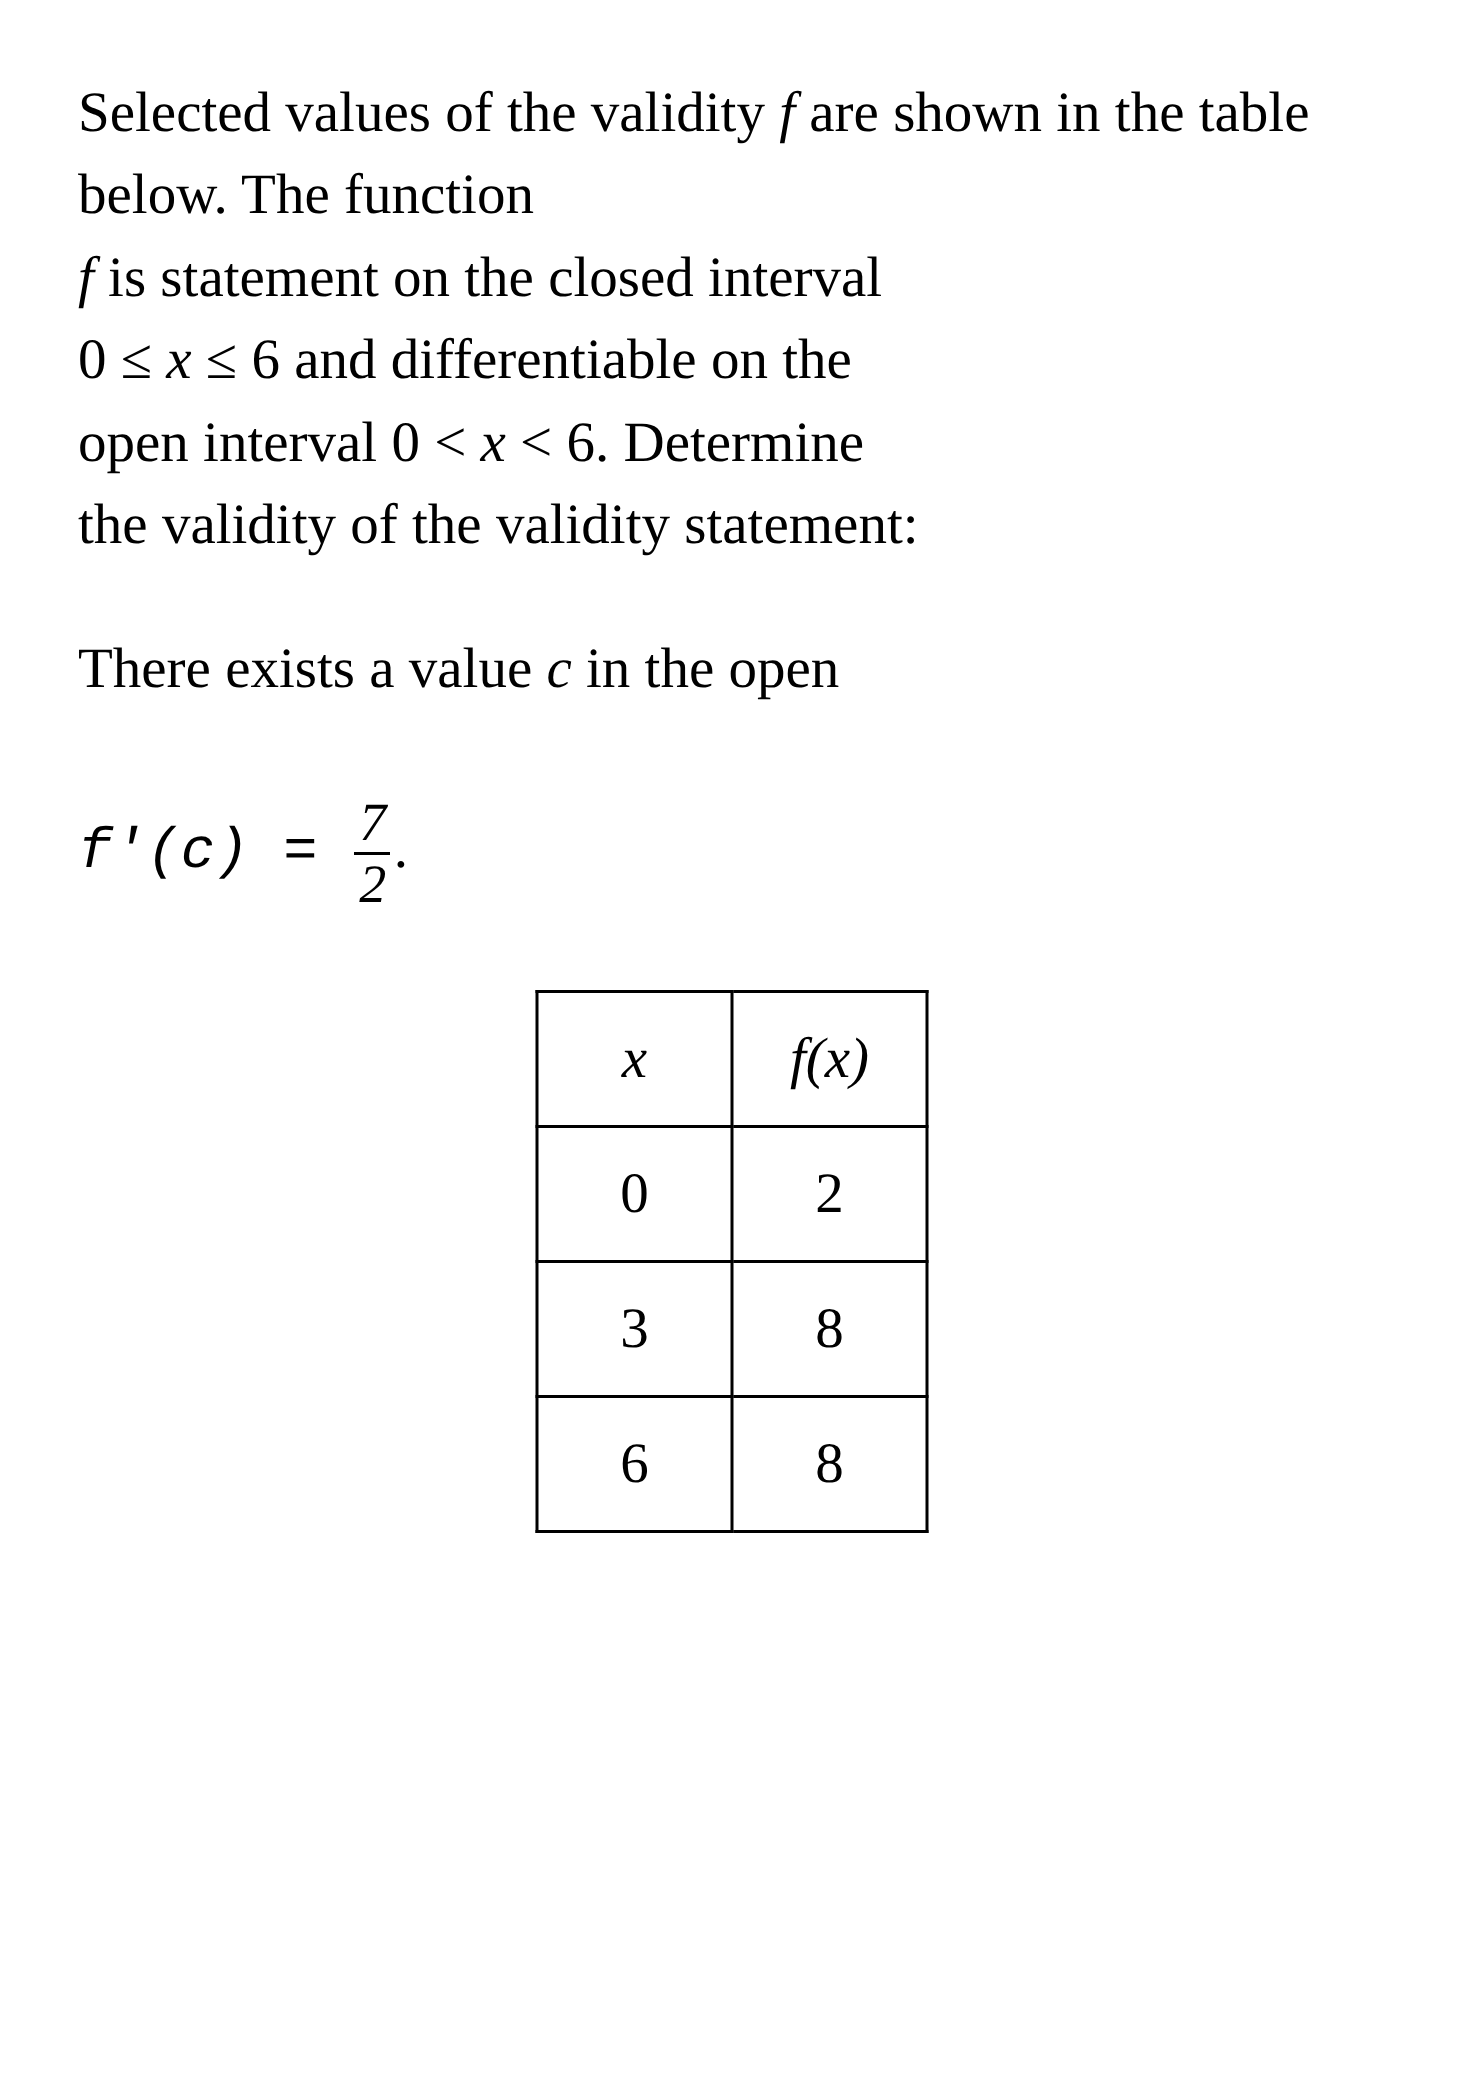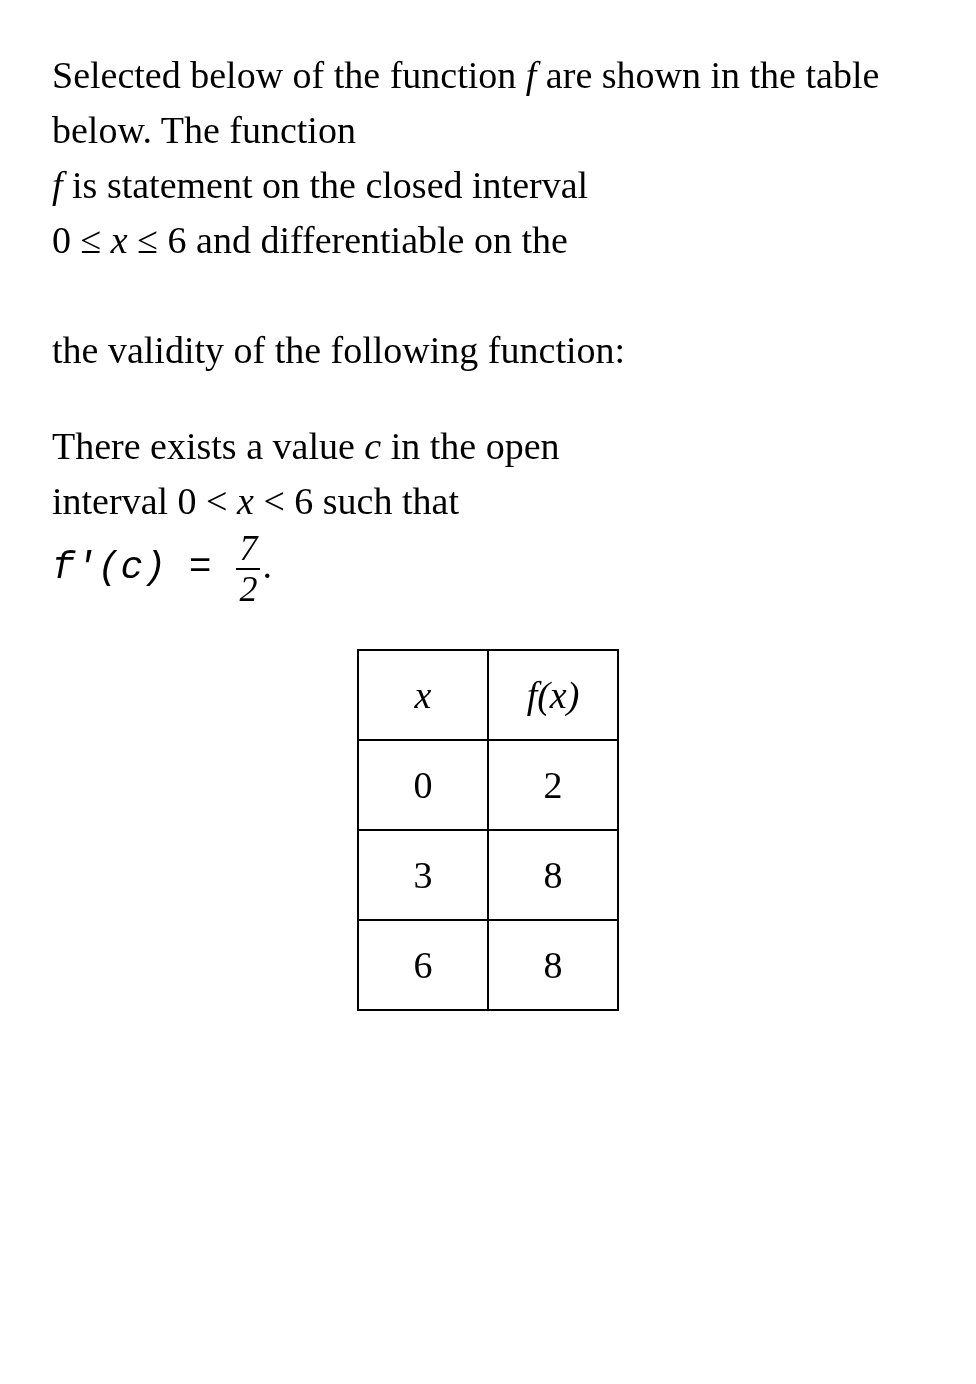--- a/index.html
+++ b/index.html
@@ -19,21 +19,21 @@
 
     .problem-text {
       font-size: 38px;
       line-height: 1.45;
       margin-bottom: 40px;
     }
 
     .statement-text {
       font-size: 38px;
       line-height: 1.45;
-      margin-bottom: 39px;
+      margin-bottom: 50px;
     }
 
     .italic {
       font-style: italic;
     }
 
     .math-inline {
       font-style: italic;
     }
 
@@ -87,34 +87,34 @@
 
     .prime-notation {
       font-style: italic;
       font-family: Liberation Mono, monospace;
     }
   </style>
 </head>
 <body>
 
 <div class="problem-text">
-  <span>Selected below of the function</span>
+  <span>Selected values of the validity</span>
   <span class="italic">f</span>
   <span>are shown in the table below. The function</span><br>
   <span class="italic">f</span>
   <span> is statement on the closed interval</span><br>
   <span>0 ≤ <span class="math-inline">x</span> ≤ 6</span>
   <span>and differentiable on the</span><br>
-  <br>
-  <span>the validity of the following function:</span>
+  <span>open interval 0 &lt; <span class="math-inline">x</span> &lt; 6. Determine</span><br>
+  <span>the validity of the validity statement:</span>
 </div>
 
 <div class="statement-text">
   <span>There exists a value <span class="italic">c</span> in the open</span><br>
-  <span>interval 0 &lt; <span class="math-inline">x</span> &lt; 6 such that</span><br>
+  <br>
   <span>
     <span class="prime-notation"><span class="italic">f</span>′(<span class="italic">c</span>) = </span>
     <span class="fraction">
       <span class="numerator">7</span>
       <span class="denominator">2</span>
     </span>.
   </span>
 </div>
 
 <div class="table-container">

